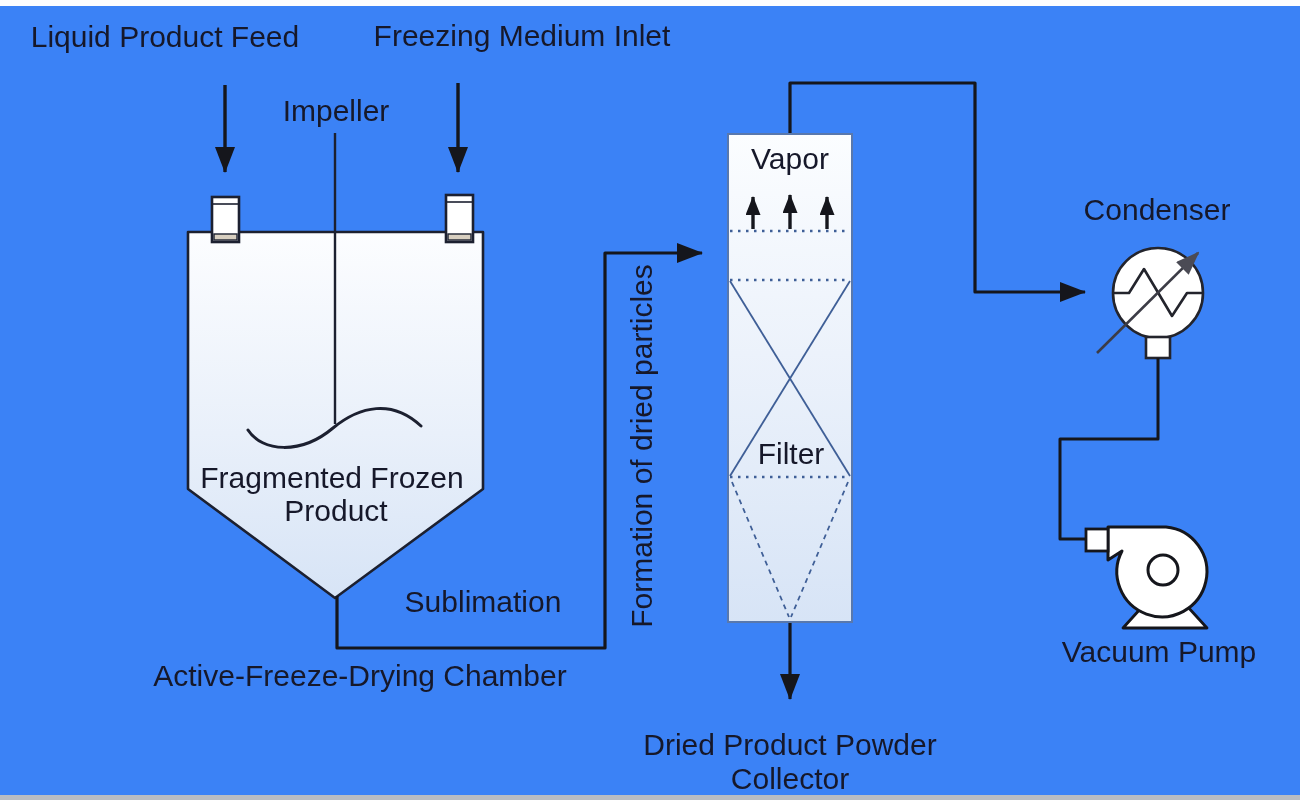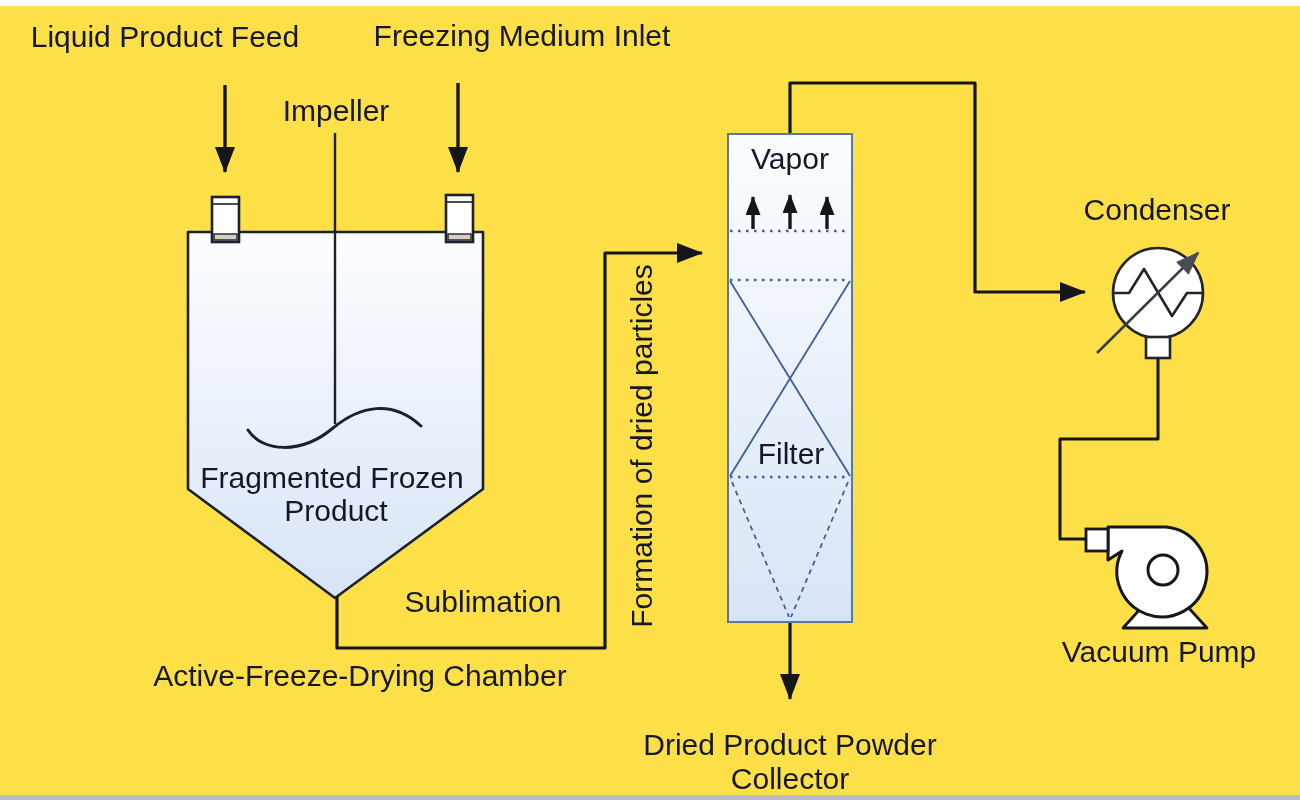--- a/index.html
+++ b/index.html
@@ -4,21 +4,21 @@
 <style>
   html,body{margin:0;padding:0;}
   body{
     width:1300px;height:800px;
     background:#eef0f4;
     font-family:"Liberation Sans", sans-serif;
     overflow:hidden;
   }
   .canvas{
     position:relative;width:1300px;height:800px;
-    background:#fde047;
+    background:#3b82f6;
   }
   svg{display:block;}
   text{
     font-family:"Liberation Sans", sans-serif;
     fill:#16182a;
     font-size:30px;
   }
   .lbl{font-size:30px;}
 </style>
 </head>

